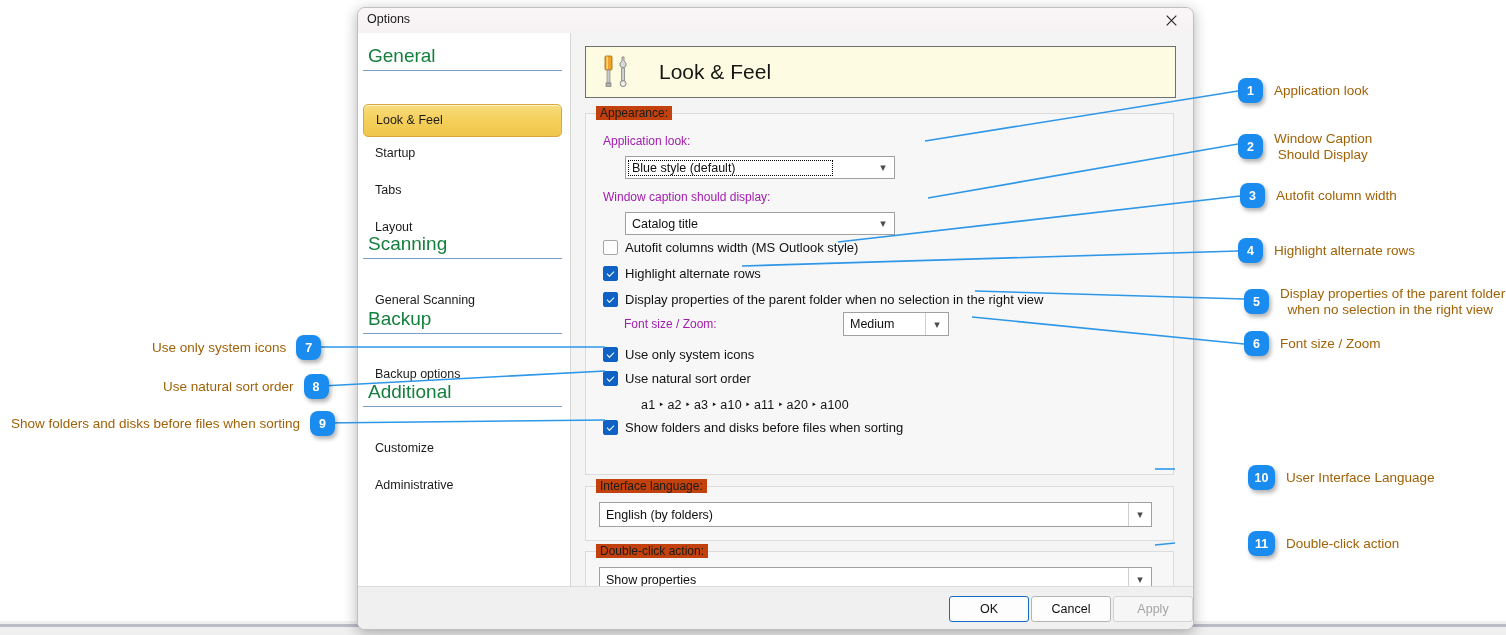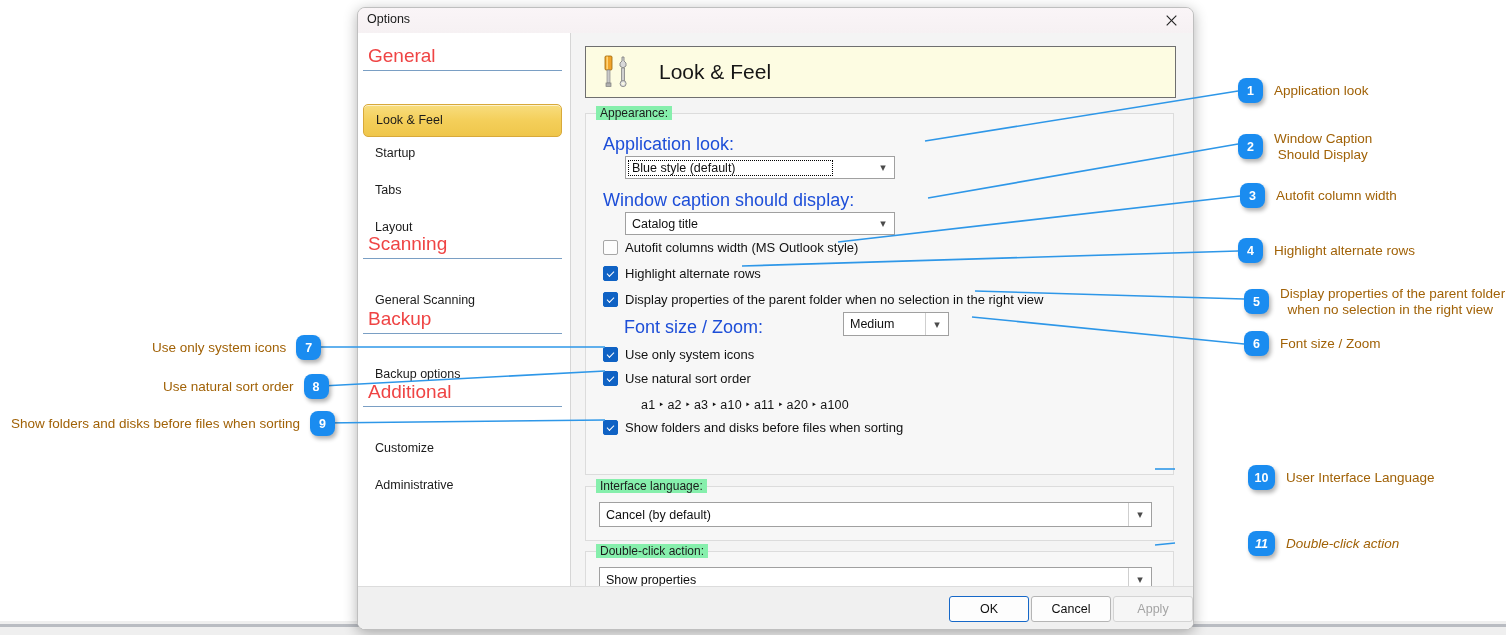--- a/index.html
+++ b/index.html
@@ -53,21 +53,21 @@
   }
   #body-area{position:absolute;left:0;top:25px;right:0;bottom:0;background:#ffffff;}
 
   
   #sidebar{
     position:absolute;left:0;top:0;width:212px;bottom:42px;
     background:#ffffff;
     border-right:1px solid #d6d6d6;
   }
   .nav-group{
-    font-size:19px;color:#ef4444;
+    font-size:19px;color:#15803d;
     padding:0 0 3px 5px;
     margin:0 8px 0 5px;
     border-bottom:1px solid #7a9fc4;
   }
   .nav-item{
     font-size:12.5px;color:#1b1b1b;
     height:33px;line-height:33px;
     margin:0 8px 0 5px;padding-left:12px;
     border-radius:5px;
   }
@@ -88,24 +88,24 @@
   #banner-icon{width:42px;margin-left:10px;display:flex;justify-content:center;}
   #banner-title{font-size:21px;color:#161616;margin-left:21px;}
 
   .groupbox{
     position:absolute;
     border:1px solid #dcdcdc;
     background:#f7f7f7;
   }
   .group-legend{
     position:absolute;top:-8px;left:10px;
-    background:#86efac;padding:0 4px;
+    background:#c2410c;padding:0 4px;
     font-size:12px;color:#1b1b1b;
   }
-  .fld-label{position:absolute;font-size:18px;color:#1d4ed8;}
+  .fld-label{position:absolute;font-size:12px;color:#a21caf;}
 
   .combo{
     position:absolute;height:21px;
     background:#ffffff;border:1px solid #a0a0a0;
     display:flex;align-items:center;
     font-size:12.5px;color:#0f0f0f;
   }
   .combo .cv{margin-left:6px;flex:1;overflow:hidden;white-space:nowrap;}
   .combo.focused .cv{
     outline:1px dotted #000;outline-offset:0;
@@ -197,21 +197,21 @@
   when no selection in the right view</span>
 </div>
 <div class="callout right" style="left:1244px;top:331px;">
   <span class="badge">6</span>
   <span class="callout-text">Font size / Zoom</span>
 </div>
 <div class="callout right" style="left:1248px;top:457px;margin-top:8px;">
   <span class="badge wide">10</span>
   <span class="callout-text">User Interface Language</span>
 </div>
-<div class="callout right" style="left:1248px;top:531px;font-style:italic;">
+<div class="callout right" style="left:1248px;top:531px;">
   <span class="badge wide">11</span>
   <span class="callout-text">Double-click action</span>
 </div>
 
 <div class="callout left" style="left:152px;top:335px;">
   <span class="callout-text">Use only system icons</span>
   <span class="badge">7</span>
 </div>
 <div class="callout left" style="left:163px;top:374px;">
   <span class="callout-text">Use natural sort order</span>
@@ -324,21 +324,21 @@
 
         <div class="cbrow" style="left:17px;top:306px;">
           <span class="cb on"></span>
           <span class="cb-label">Show folders and disks before files when sorting</span>
         </div>
       </div>
 
       <div class="groupbox" style="left:14px;top:453px;width:587px;height:53px;">
         <span class="group-legend">Interface language:</span>
         <div class="combo boxed-arrow" style="left:13px;top:15px;width:551px;height:23px;">
-          <span class="cv">Cancel (by default)</span>
+          <span class="cv">English (by folders)</span>
           <span class="arrow">▾</span>
         </div>
       </div>
 
       <div class="groupbox" style="left:14px;top:518px;width:587px;height:53px;">
         <span class="group-legend">Double-click action:</span>
         <div class="combo boxed-arrow" style="left:13px;top:15px;width:551px;height:23px;">
           <span class="cv">Show properties</span>
           <span class="arrow">▾</span>
         </div>

